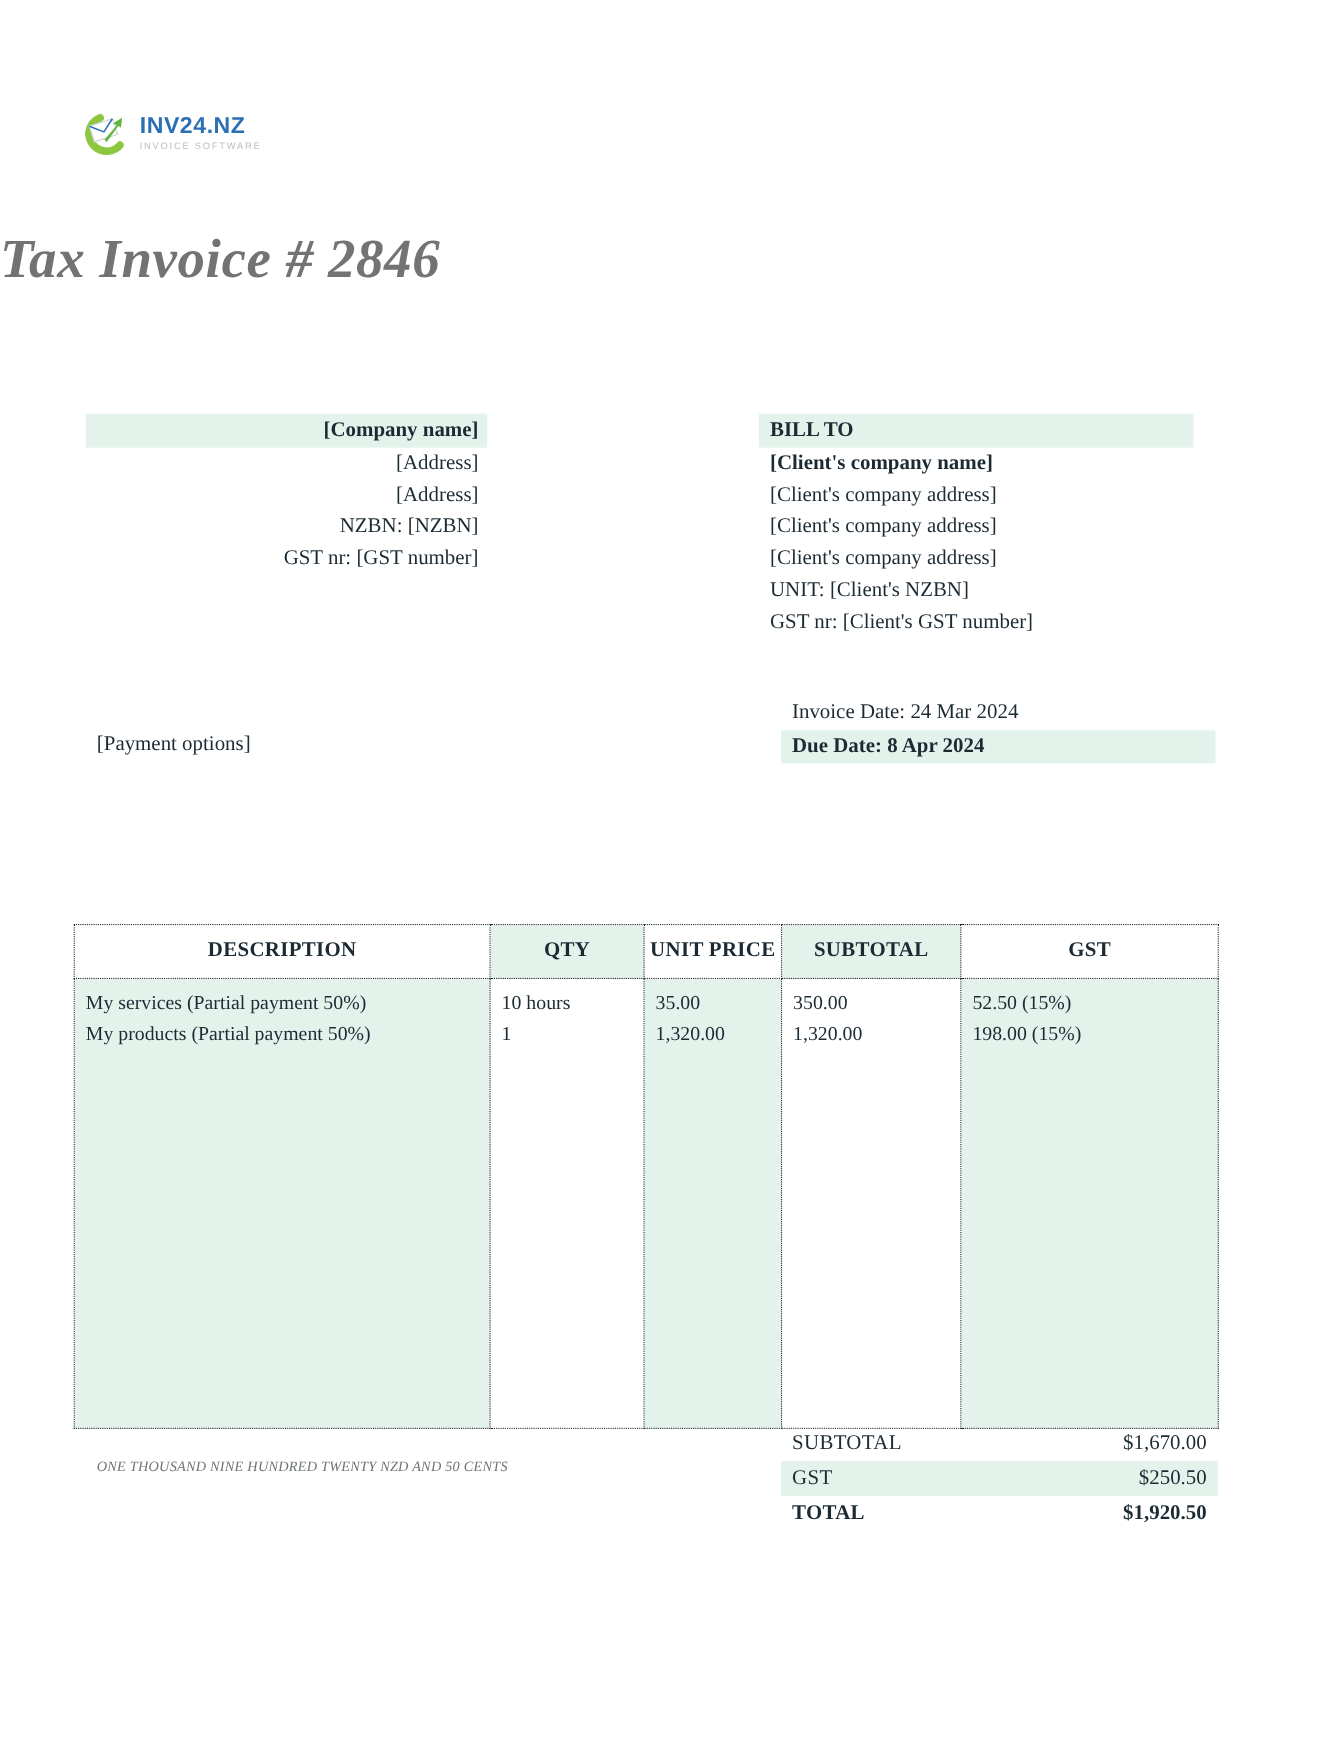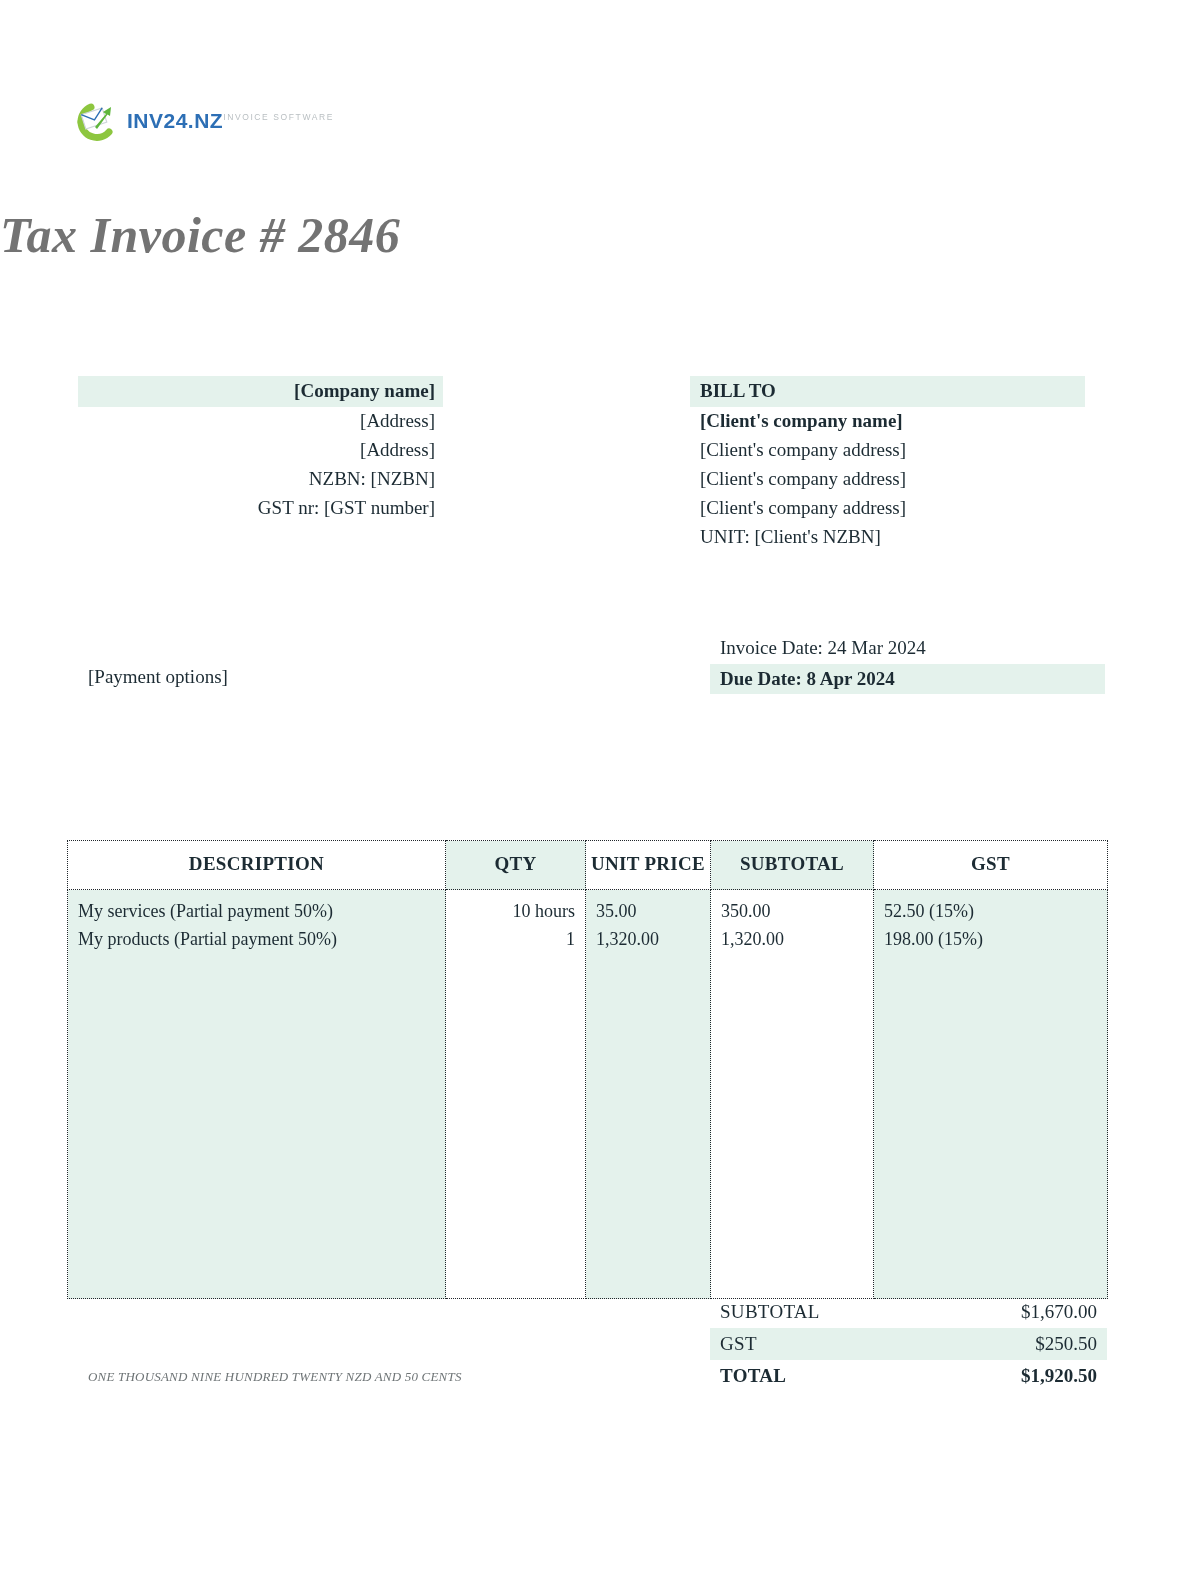--- a/index.html
+++ b/index.html
@@ -32,21 +32,21 @@
     gap: 8px;
   }
   .logo-mark {
     width: 44px;
     height: 44px;
     position: relative;
     flex: none;
   }
   .logo-text {
     display: flex;
-    flex-direction: row;
+    flex-direction: column;
     justify-content: center;
     line-height: 1;
   }
   .logo-title {
     font-family: "Liberation Sans", sans-serif;
     font-weight: bold;
     font-size: 21px;
     letter-spacing: 0.5px;
     color: #2d6fb5;
   }
@@ -154,21 +154,21 @@
   }
   .items tbody td {
     font-size: 18px;
     padding: 8px 10px 0 10px;
     height: 400px;
   }
   .cell-line {
     line-height: 1.55;
     white-space: nowrap;
   }
-  td.c-center .cell-line { text-align: right; }
+  td.c-center .cell-line { text-align: left; }
   .tint { background: #e4f2ec; }
   .plain { background: #ffffff; }
 
   col.c-desc  { width: 378px; }
   col.c-qty   { width: 140px; }
   col.c-unit  { width: 125px; }
   col.c-sub   { width: 163px; }
   col.c-gst   { width: 234px; }
 
   
@@ -191,21 +191,20 @@
   
   .amount-words {
     position: absolute;
     left: 88px;
     top: 1325px;
     font-size: 13px;
     font-style: italic;
     color: #6e7476;
     letter-spacing: 0.2px;
     white-space: nowrap;
-    margin-top: 44px;
   }
 </style>
 </head>
 <body>
 
 <div class="page">
 
   <div class="logo">
     <span class="logo-mark">
       <svg width="44" height="44" viewBox="0 0 44 44" aria-hidden="true">
@@ -234,20 +233,21 @@
     <div class="party-line">GST nr: [GST number]</div>
   </div>
 
   <div class="party-right">
     <div class="party-head band" style="font-weight:bold;">BILL TO</div>
     <div class="party-line bold">[Client's company name]</div>
     <div class="party-line">[Client's company address]</div>
     <div class="party-line">[Client's company address]</div>
     <div class="party-line">[Client's company address]</div>
     <div class="party-line">UNIT: [Client's NZBN]</div>
+    <div class="party-line">GST nr: [Client's GST number]</div>
   </div>
 
   <div class="dates">
     <div class="date-line">Invoice Date: 24 Mar 2024</div>
     <div class="date-line due band">Due Date: 8 Apr 2024</div>
   </div>
 
   <div class="payment-options">[Payment options]</div>
 
   <table class="items">

